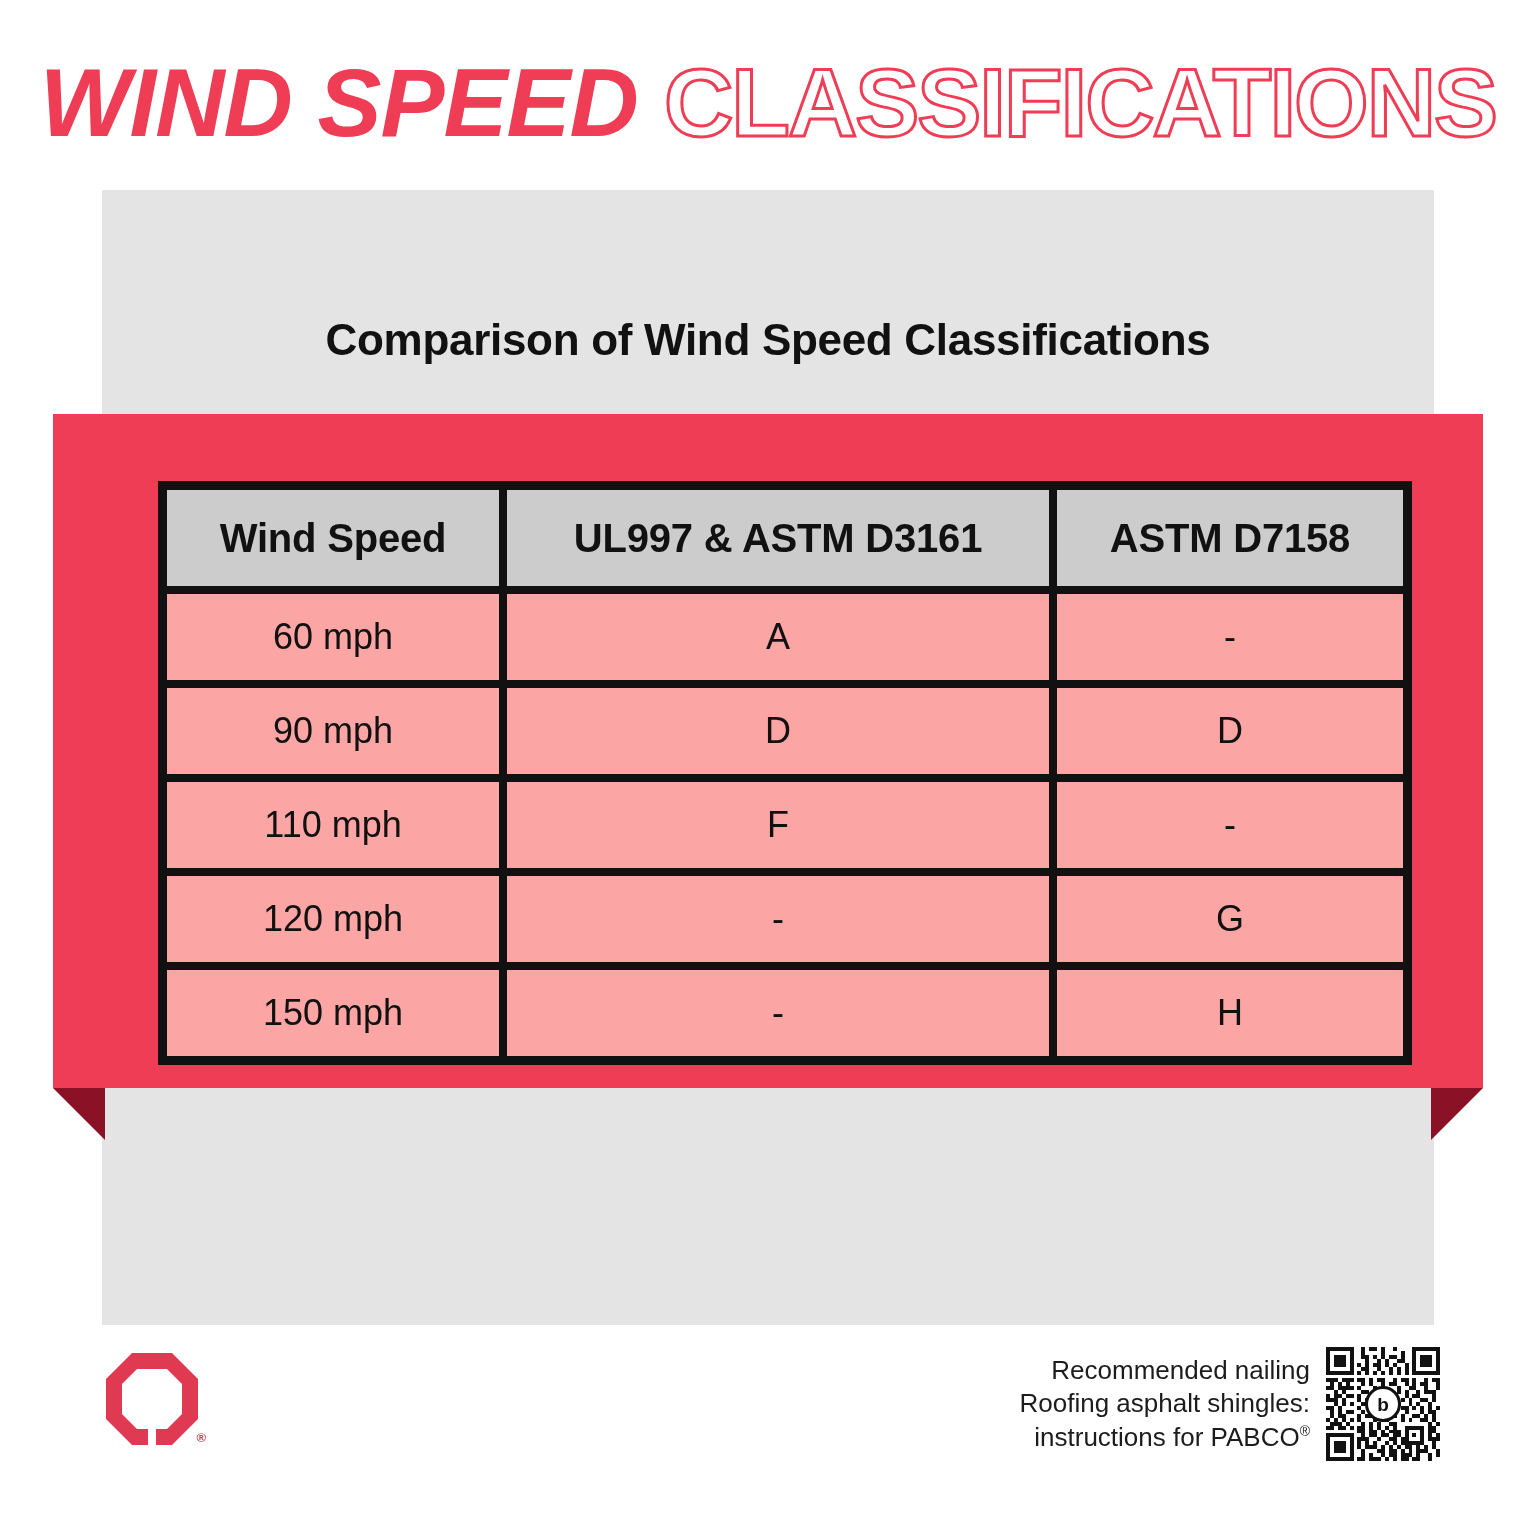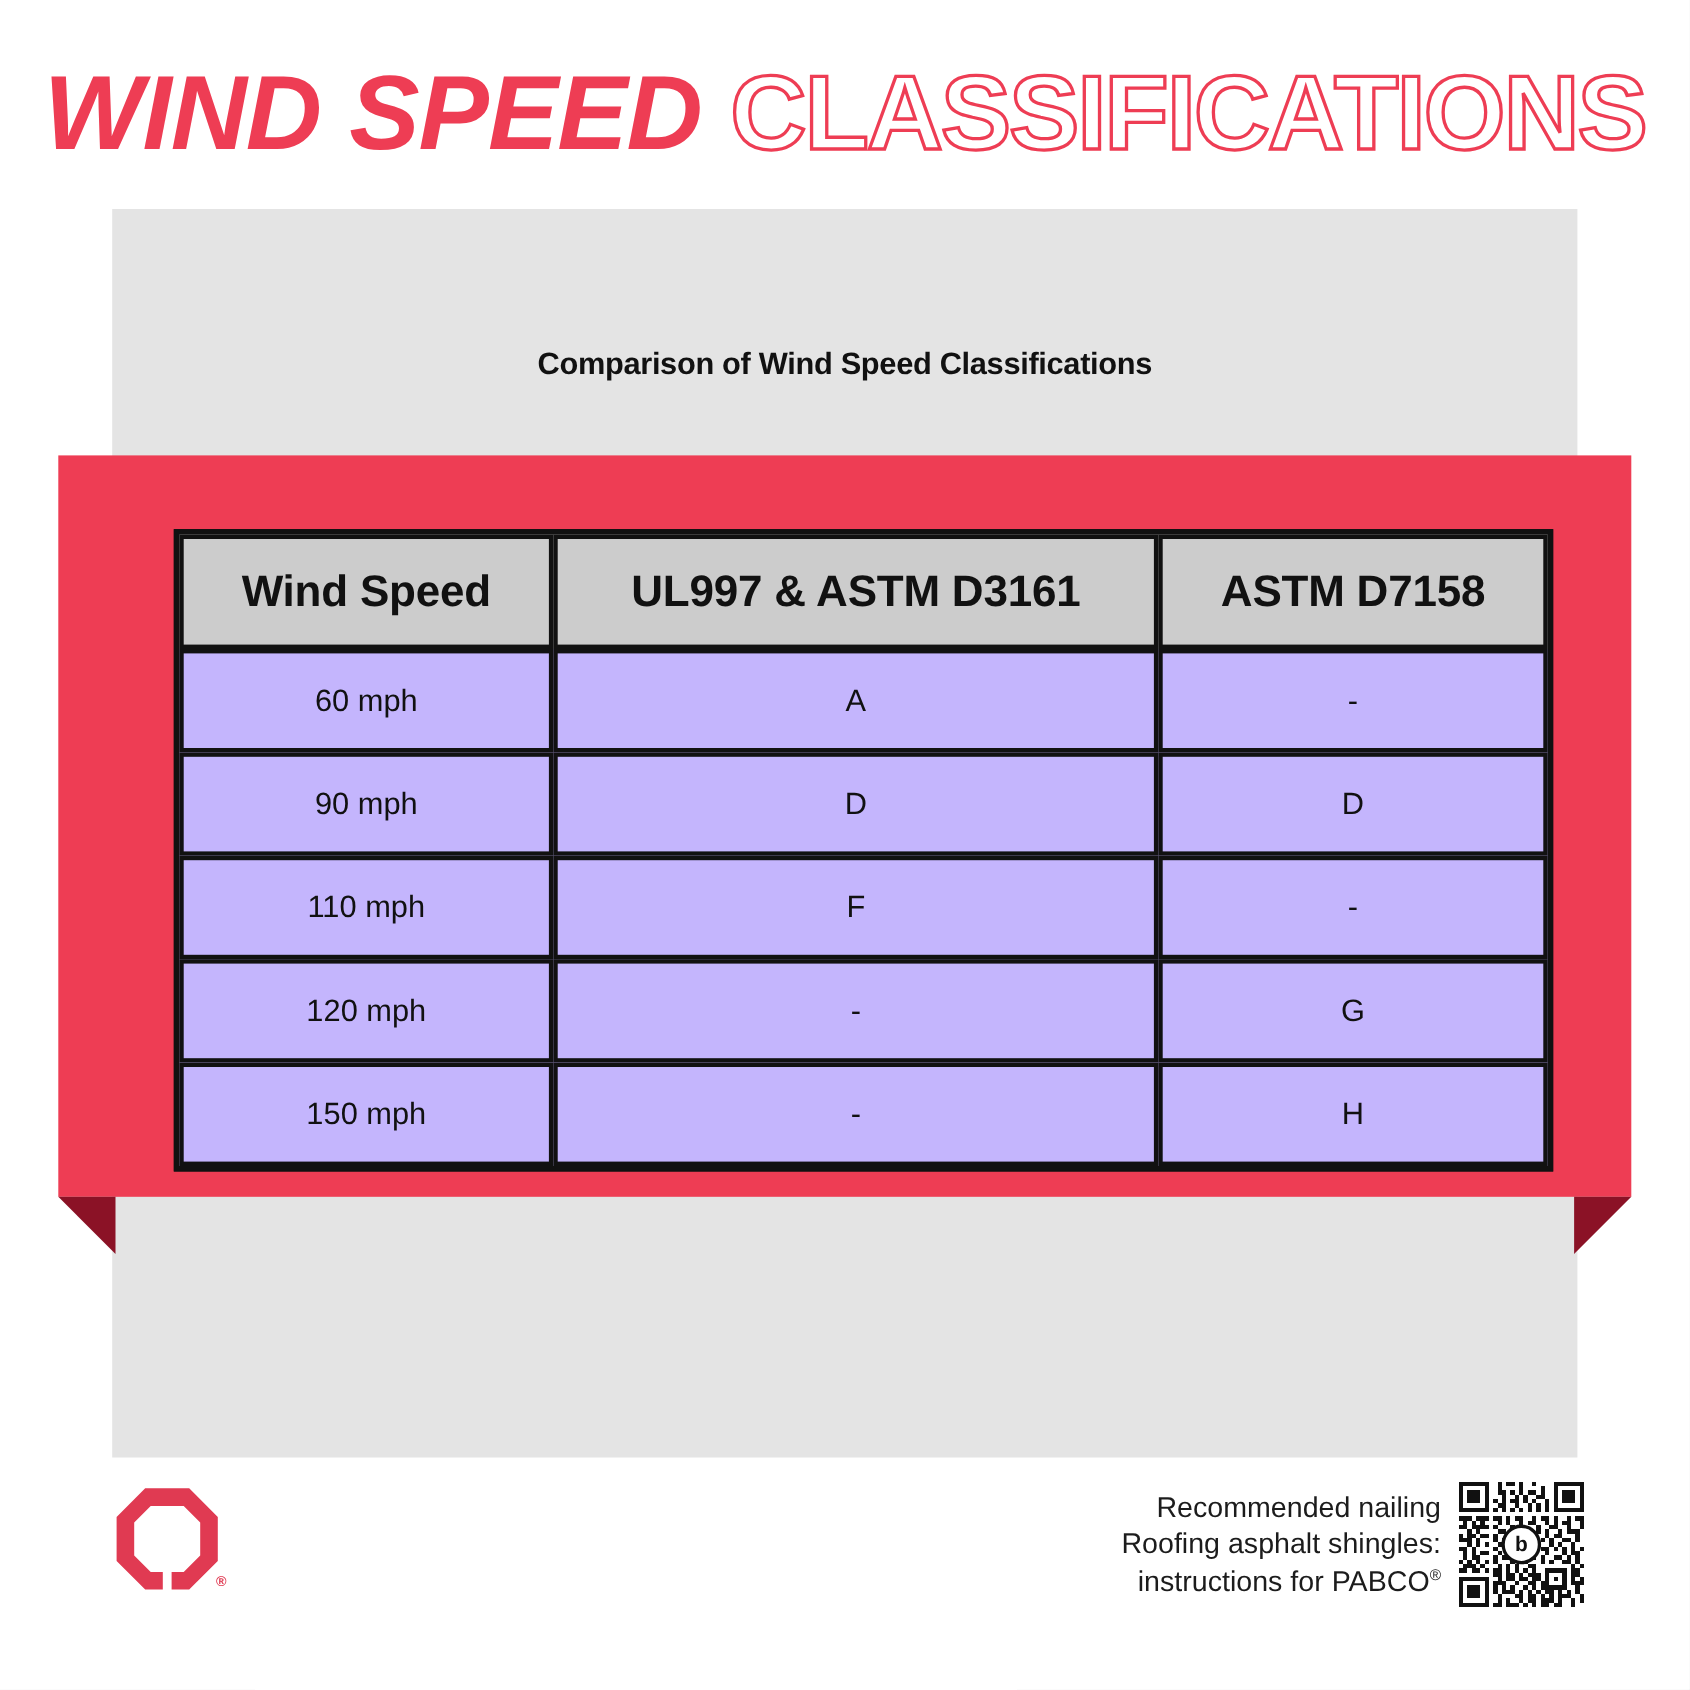--- a/index.html
+++ b/index.html
@@ -56,21 +56,21 @@
     background: #e4e4e4;
   }
 
   
   .subtitle {
     position: absolute;
     left: 102px;
     top: 315px;
     width: 1332px;
     text-align: center;
-    font-size: 28px;
+    font-size: 44px;
     font-weight: 700;
     color: #111111;
     letter-spacing: -0.3px;
   }
 
   
   .ribbon {
     position: absolute;
     left: 53px;
     top: 414px;
@@ -116,22 +116,22 @@
     border: 4px solid #111111;
   }
   .wind-table th {
     background: #cccccc;
     font-size: 40px;
     font-weight: 700;
     height: 94px;
     letter-spacing: -0.2px;
   }
   .wind-table td {
-    background: #c4b5fd;
-    font-size: 28px;
+    background: #fca5a5;
+    font-size: 36px;
     font-weight: 400;
     height: 84px;
   }
   .col-speed { width: 330px; }
   .col-mid   { width: 540px; }
   .col-last  { width: 344px; }
 
   
   .footer {
     position: absolute;

